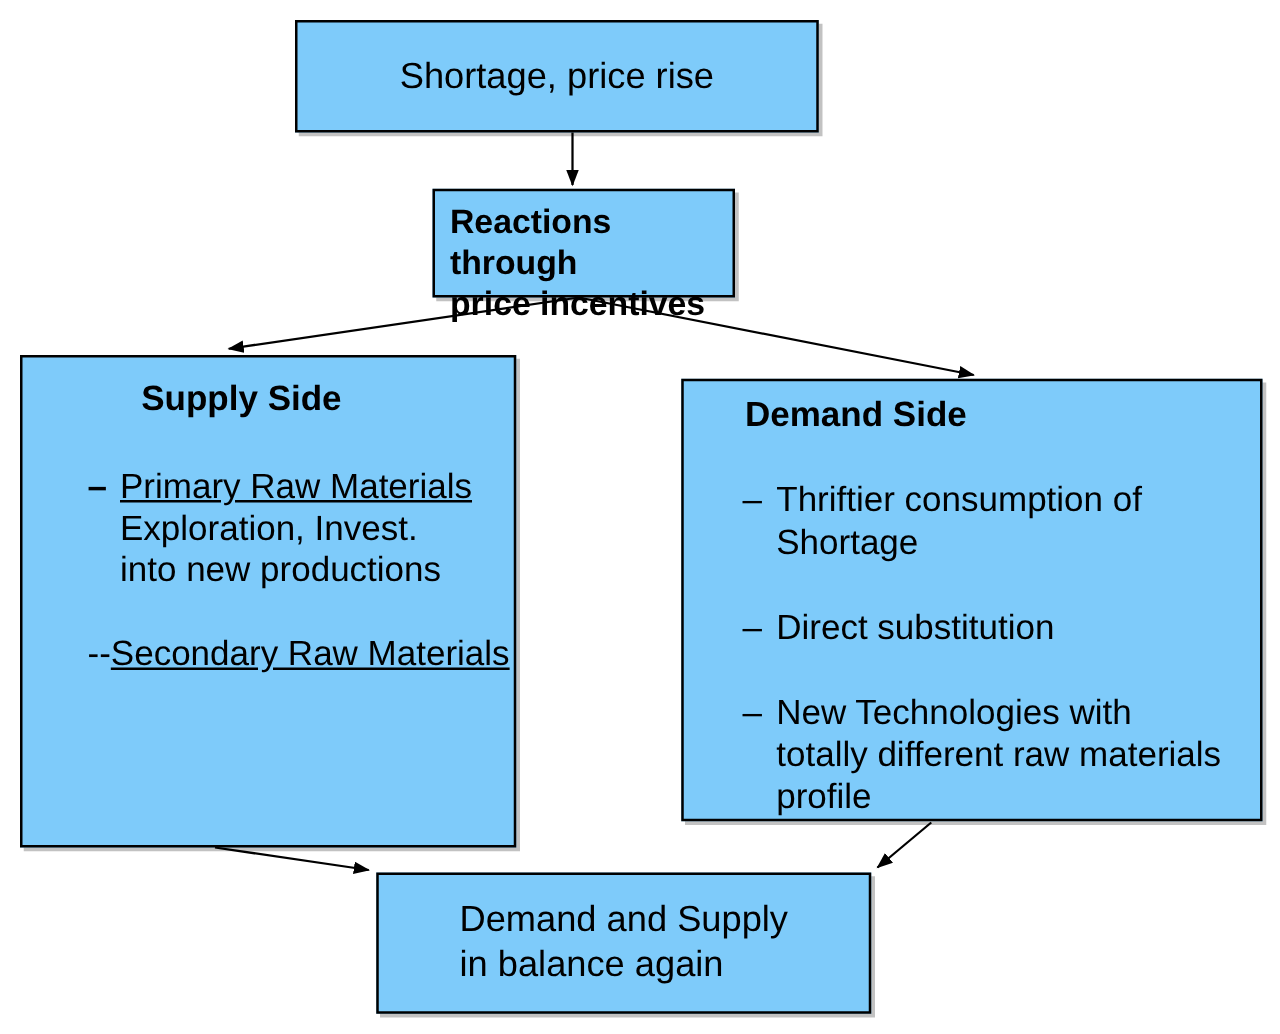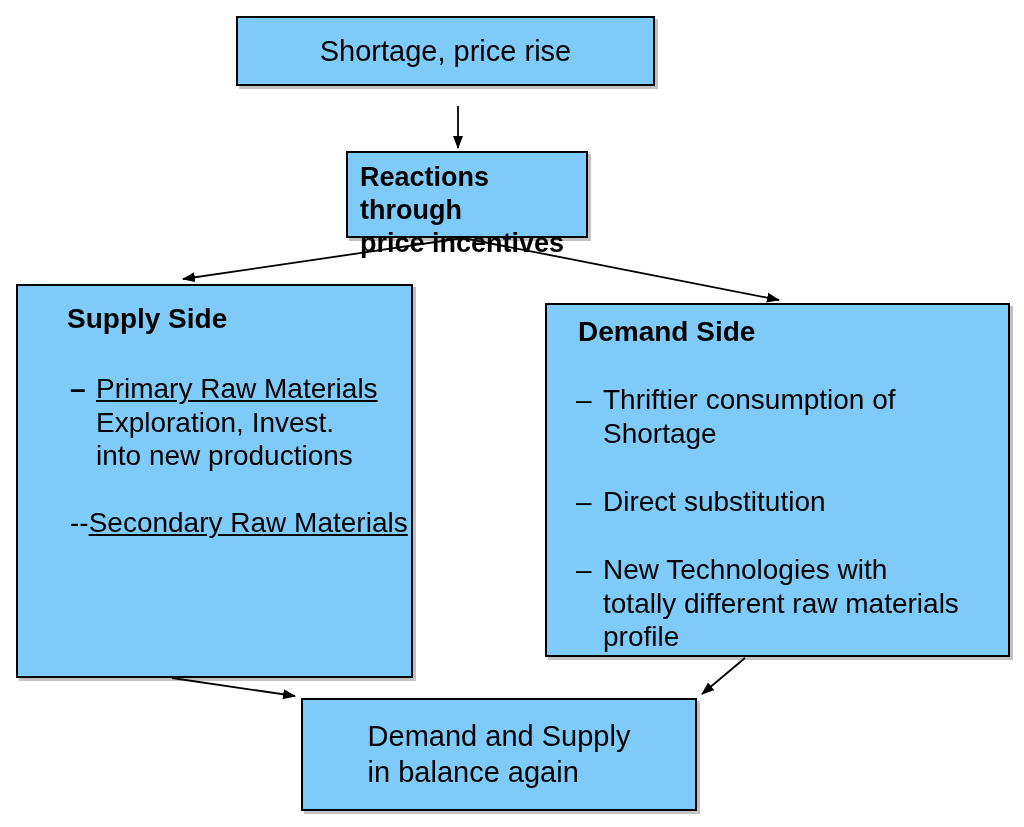--- a/index.html
+++ b/index.html
@@ -14,47 +14,47 @@
   .box {
     position: absolute;
     background: var(--box-fill, #7ECBFA);
     border: 2px solid var(--box-border, #000);
     box-shadow: 3px 3px 0 rgba(120,120,120,0.45);
     box-sizing: border-box;
   }
   .ml { white-space: pre-line; }
 
   #node-shortage {
-    left: 236px; top: 16px; width: 419px; height: 70px;
+    left: 236px; top: 16px; width: 419px; height: 90px;
     display: flex; align-items: center; justify-content: center;
     font-size: 29px;
   }
   #node-reactions {
     left: 346px; top: 151px; width: 242px; height: 87px;
     font-size: 27px; line-height: 1.22;
     padding: 8px 0 0 12px;
     font-weight: bold;
   }
   #node-supply {
     left: 16px; top: 284px; width: 397px; height: 394px;
     font-size: 28px; line-height: 1.19;
   }
   #node-demand {
     left: 545px; top: 303px; width: 465px; height: 354px;
-    font-size: 28px; line-height: 1.19;
+    font-size: 28px; line-height: 1.19; padding-left: 18px;
   }
   #node-balance {
     left: 301px; top: 698px; width: 396px; height: 113px;
     display: flex; align-items: center; justify-content: center;
     font-size: 29px; line-height: 1.22;
   }
   #node-balance .inner { text-align: left; }
 
   .box-title { font-weight: bold; }
-  #node-supply .box-title { margin: 16px 0 0 49px; }
+  #node-supply .box-title { margin: 16px 0 0 95px; }
   #node-demand .box-title { margin: 10px 0 0 31px; }
 
   .s-item { display: flex; margin: 37px 0 0 52px; }
   .s-item .dash { width: 26px; flex: 0 0 26px; font-weight: bold; }
   .s-item2 { margin: 34px 2px 0 52px; }
   .s-item2 .bodytext { margin-left: 18px; }
   .u { text-decoration: underline; }
 
   .d-item { display: flex; margin: 35px 0 0 29px; }
   .d-item .dash { width: 27px; flex: 0 0 27px; }

